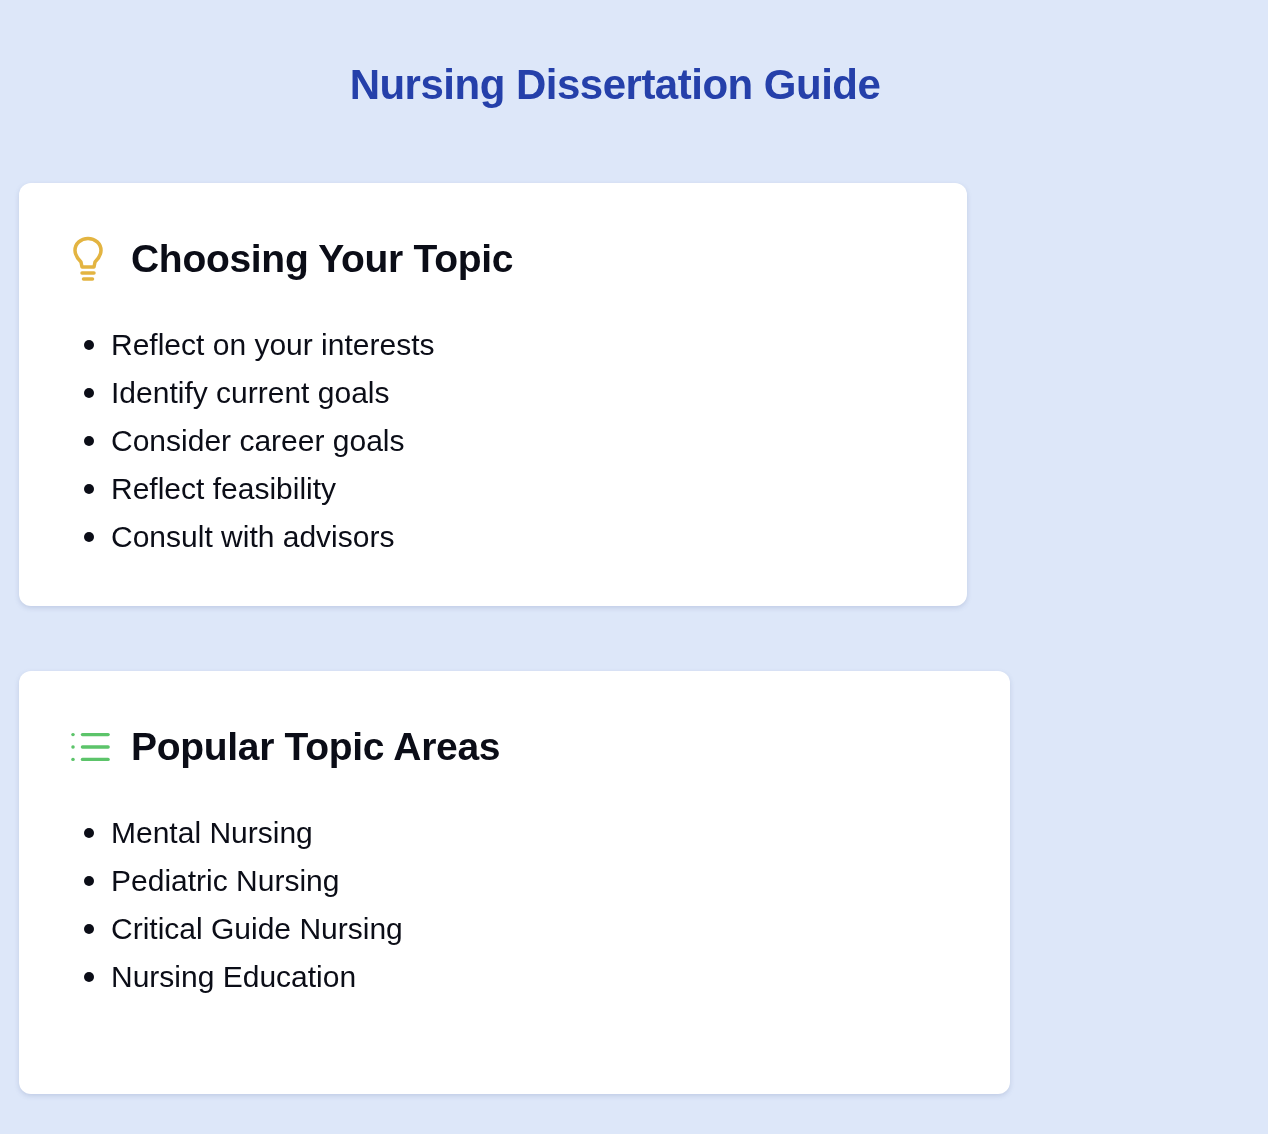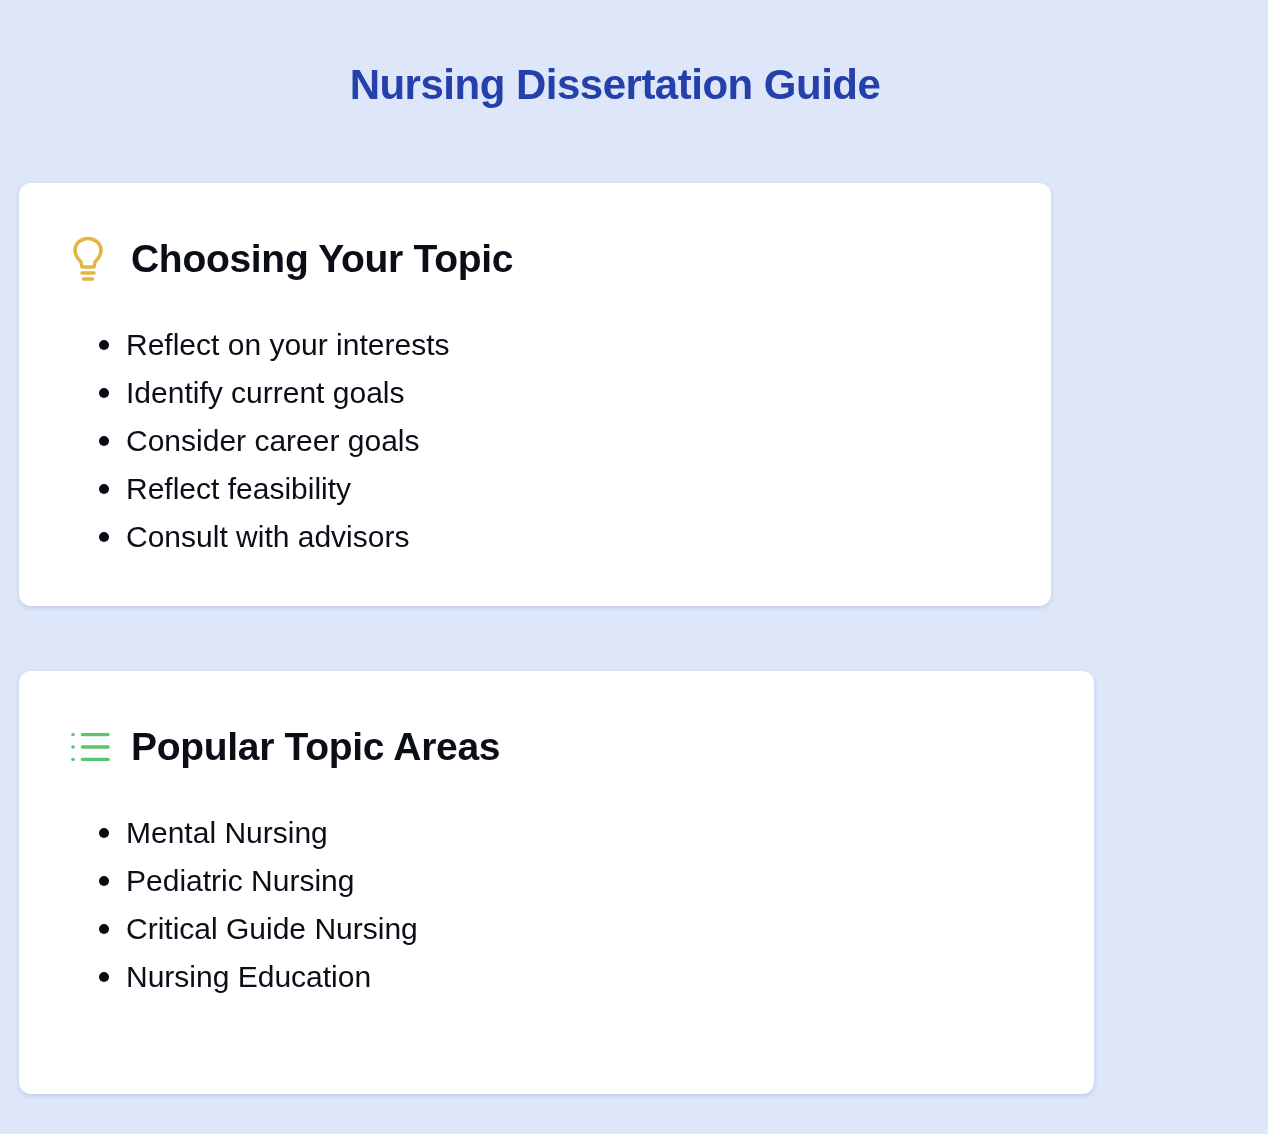--- a/index.html
+++ b/index.html
@@ -20,21 +20,21 @@
     text-align: center;
     font-size: 42px;
     font-weight: 700;
     color: #2540aa;
     letter-spacing: -0.5px;
     line-height: 70px;
   }
   .card {
     position: absolute;
     left: 19px;
-    width: 1032px;
+    width: 948px;
     height: 423px;
     background: #ffffff;
     border-radius: 12px;
     box-shadow: 0 2px 5px rgba(90, 110, 160, 0.22);
   }
   .card-1 { top: 183px; }
   .card-2 { top: 671px; padding-left: 43px; }
   .card-header {
     position: absolute;
     left: 52px;
@@ -50,21 +50,21 @@
   .card-title {
     margin: 0 0 0 20px;
     font-size: 39px;
     font-weight: 700;
     color: #0b0d17;
     line-height: 48px;
     letter-spacing: -0.3px;
   }
   .card-list {
     position: absolute;
-    left: 107px;
+    left: 92px;
     top: 138px;
     margin: 0;
     padding: 0 0 0 0;
     list-style: none;
   }
   .card-list li {
     position: relative;
     font-size: 30px;
     line-height: 48px;
     height: 48px;

